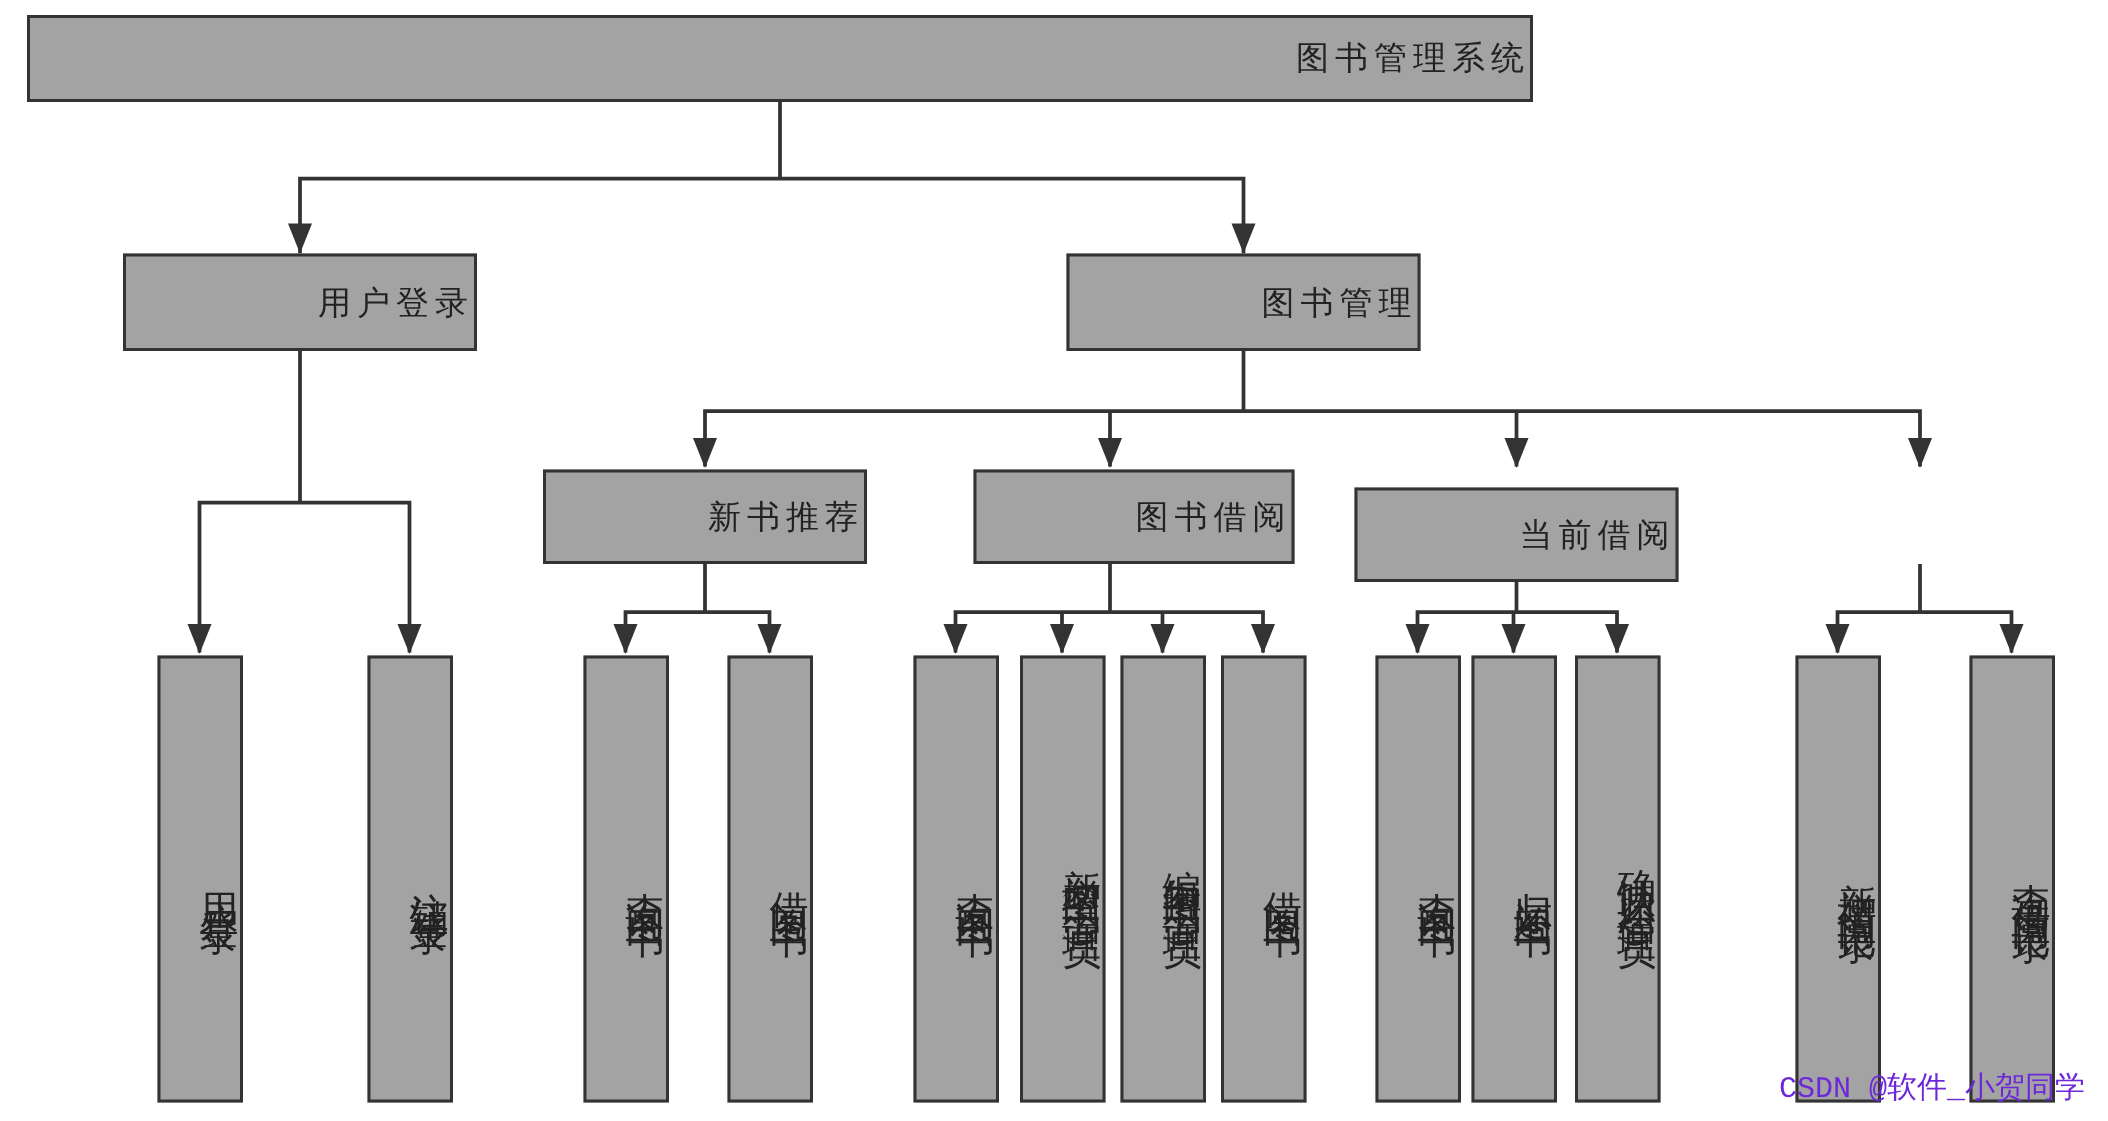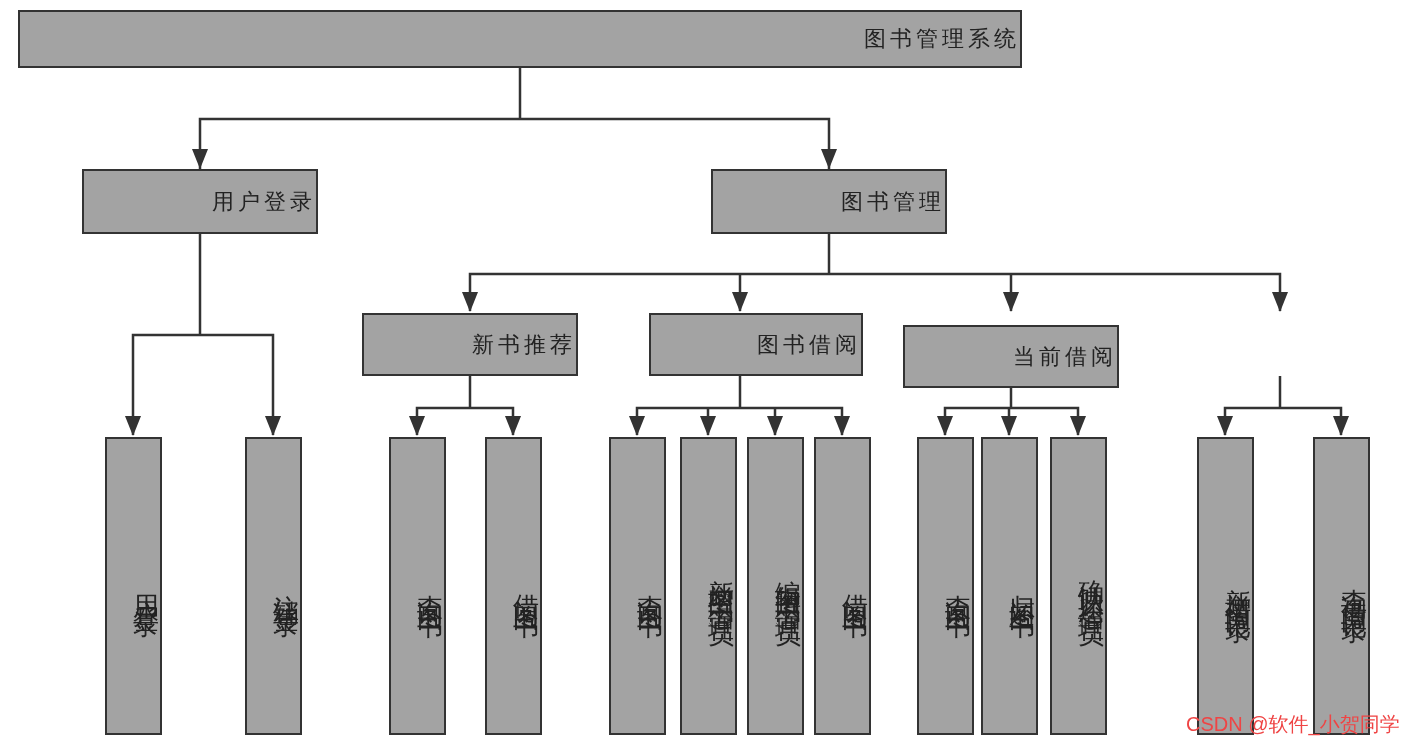--- a/index.html
+++ b/index.html
@@ -45,24 +45,25 @@
     font-size: 26px;
     letter-spacing: 6px;
     line-height: 1;
     white-space: nowrap;
   }
   .watermark {
     position: absolute;
     left: 1186px;
     top: 711px;
     font-size: 20px;
-    color: #ef4444;
+    color: #6d28d9;
     white-space: nowrap;
     z-index: 5;
     pointer-events: none;
+    font-family: Liberation Mono, monospace;
   }
 </style>
 </head>
 <body>
 
 <div class="canvas">
 
   <svg class="connectors" viewBox="0 0 1405 747" xmlns="http://www.w3.org/2000/svg">
     <g stroke="#333333" stroke-width="2.5" fill="none">
 

